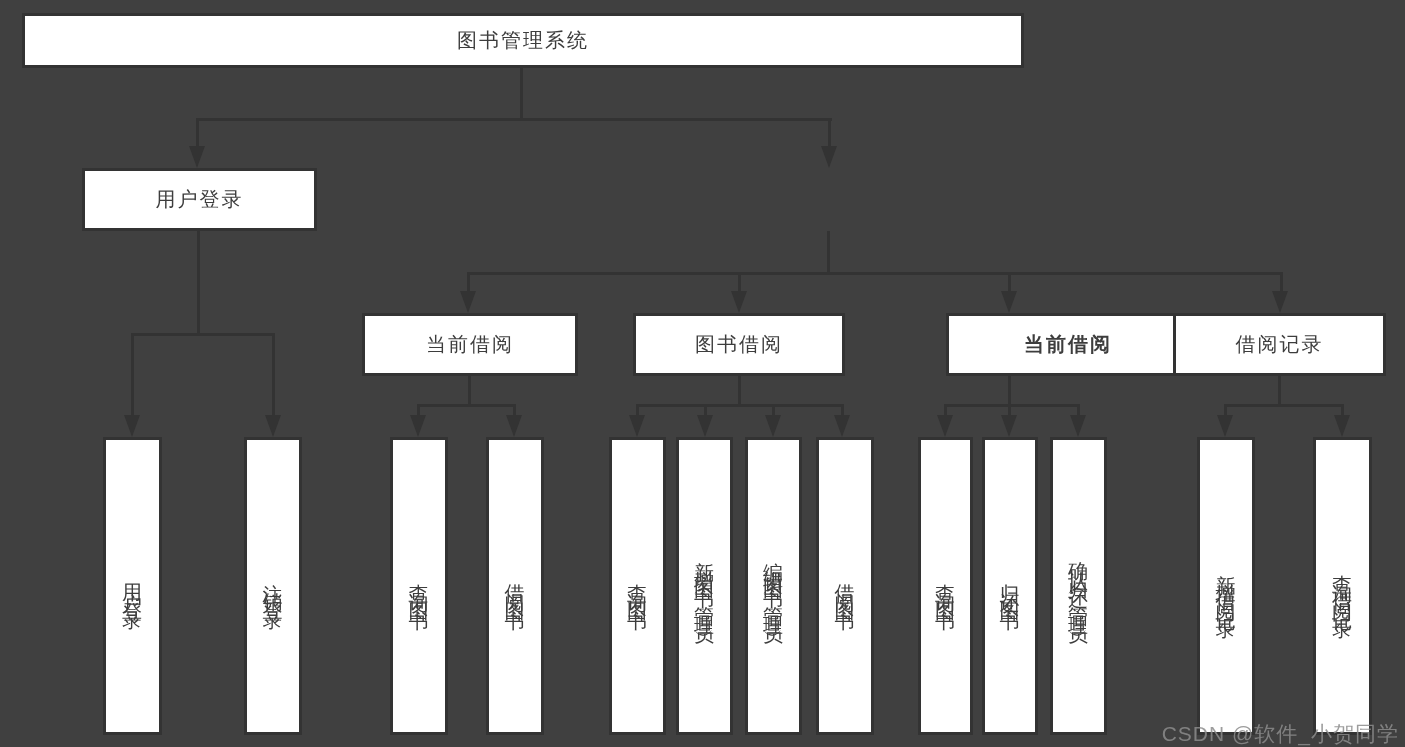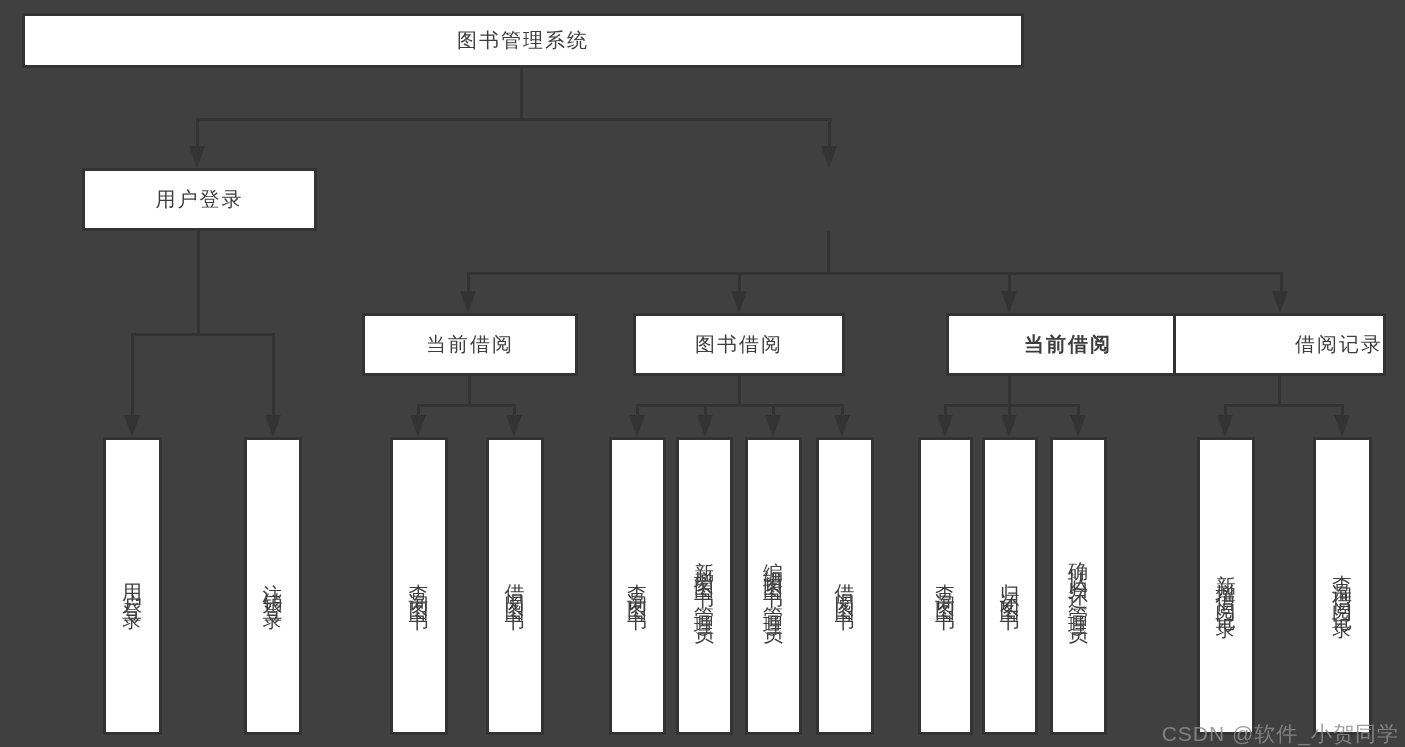--- a/index.html
+++ b/index.html
@@ -91,21 +91,21 @@
 
   <div class="box h" style="left:362px; top:313px; width:216px; height:63px;">
     <span>当前借阅</span>
   </div>
   <div class="box h" style="left:633px; top:313px; width:212px; height:63px;">
     <span>图书借阅</span>
   </div>
   <div class="box h" style="left:946px; top:313px; width:244px; height:63px;font-weight:bold;">
     <span>当前借阅</span>
   </div>
-  <div class="box h" style="left:1173px; top:313px; width:213px; height:63px;justify-content:flex-end;">
+  <div class="box h" style="left:1173px; top:313px; width:213px; height:63px;">
     <span>借阅记录</span>
   </div>
 
   <div class="vl" style="left:468px; top:376px; height:31px;"></div>
   <div class="hl" style="left:417px; top:404px; width:99px;"></div>
   <div class="vl" style="left:417px; top:404px; height:16px;"></div>
   <div class="arr" style="left:410px; top:415px;"></div>
   <div class="vl" style="left:513px; top:404px; height:16px;"></div>
   <div class="arr" style="left:506px; top:415px;"></div>
 

